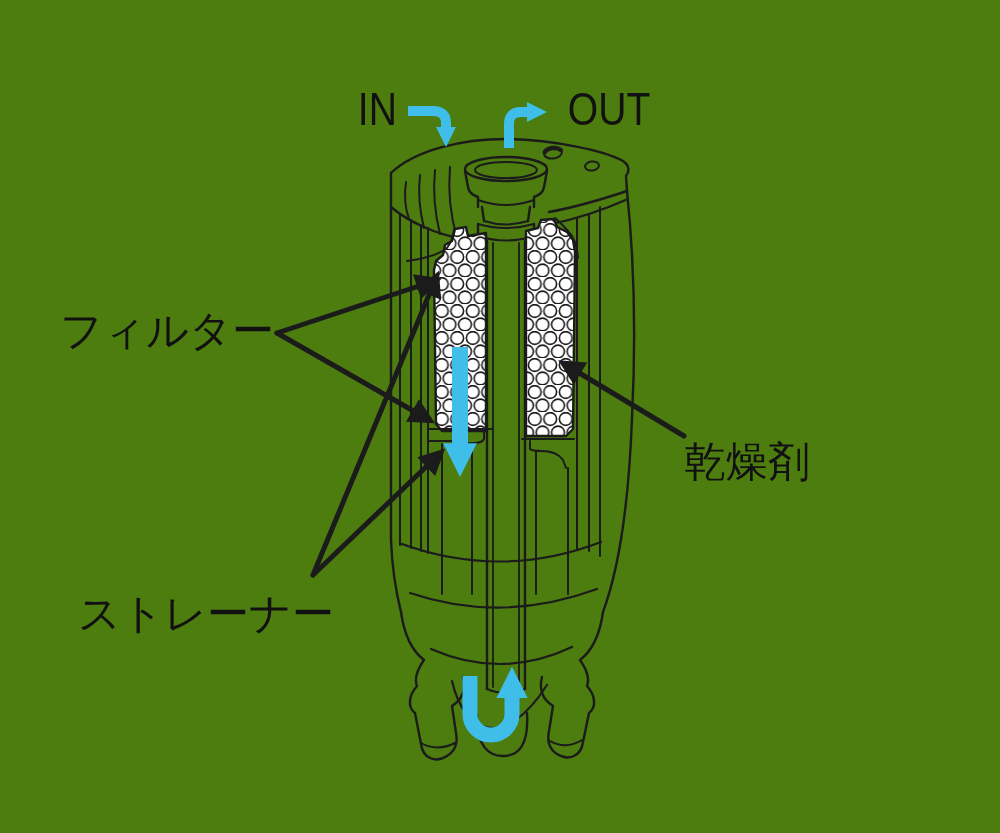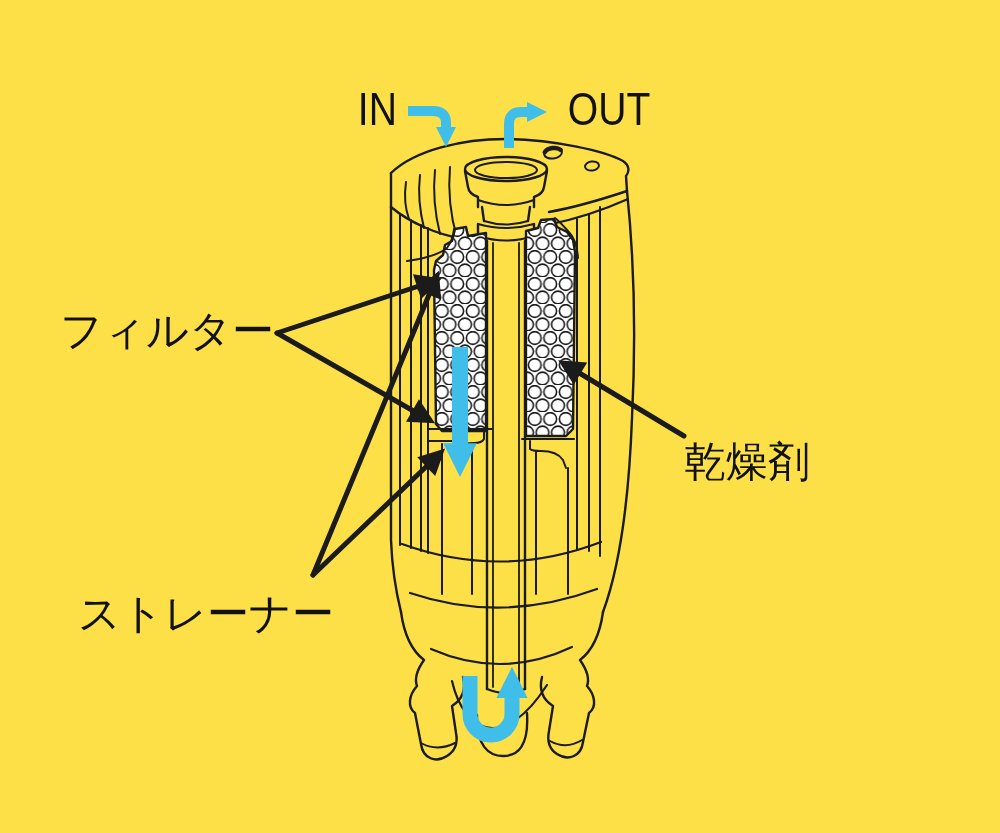--- a/index.html
+++ b/index.html
@@ -1,19 +1,19 @@
 <!DOCTYPE html>
 <html><head>
 <meta charset="utf-8">
 <style>
   html,body{margin:0;padding:0;background:#ffffff;}
   .stage{
     position:relative;
     width:1000px;height:833px;
-    background:#fde047;
+    background:#4d7c0f;
     overflow:hidden;
     font-family:"Liberation Sans","DejaVu Sans",sans-serif;
   }
   svg{display:block;}
   text{fill:#111111;}
   .jp{font-size:42px;letter-spacing:0px;}
   .en{font-size:46px;letter-spacing:0px;}
 </style>
 </head>
 <body>

